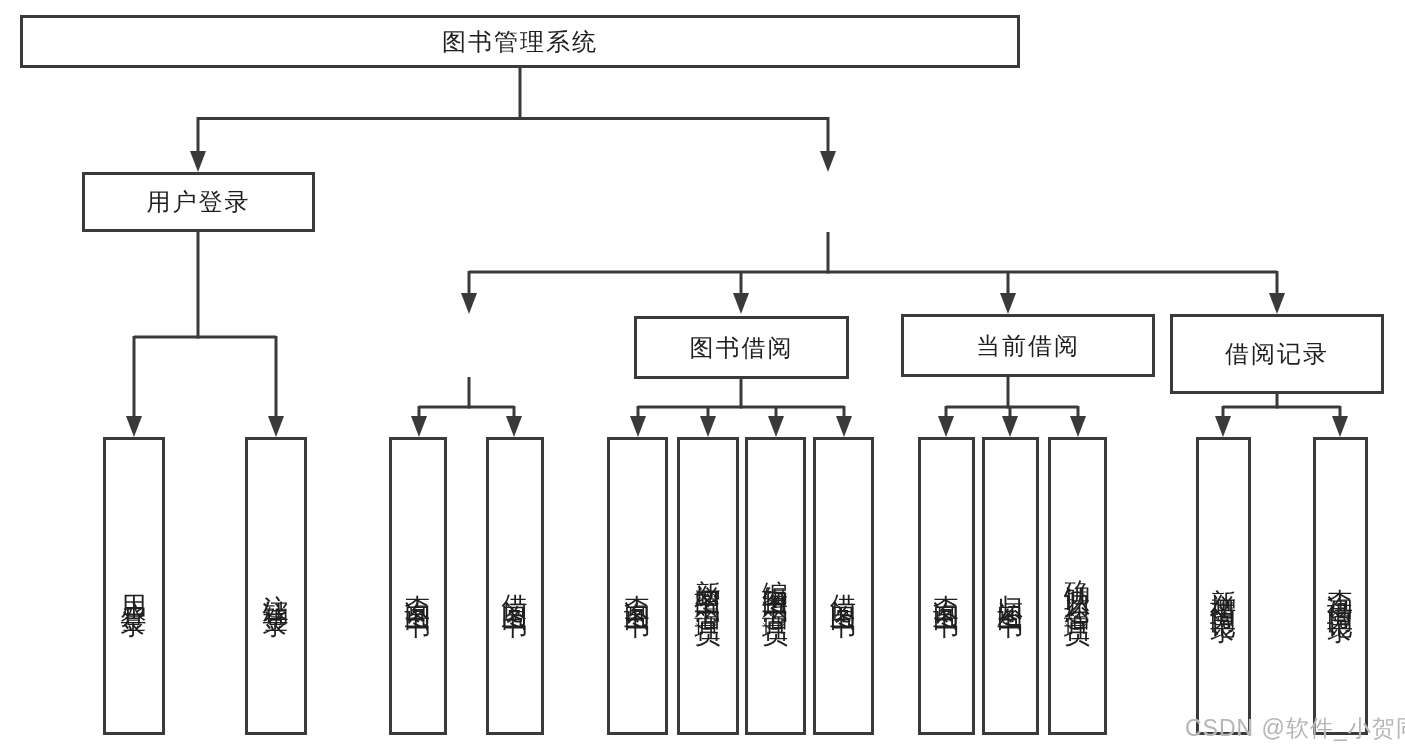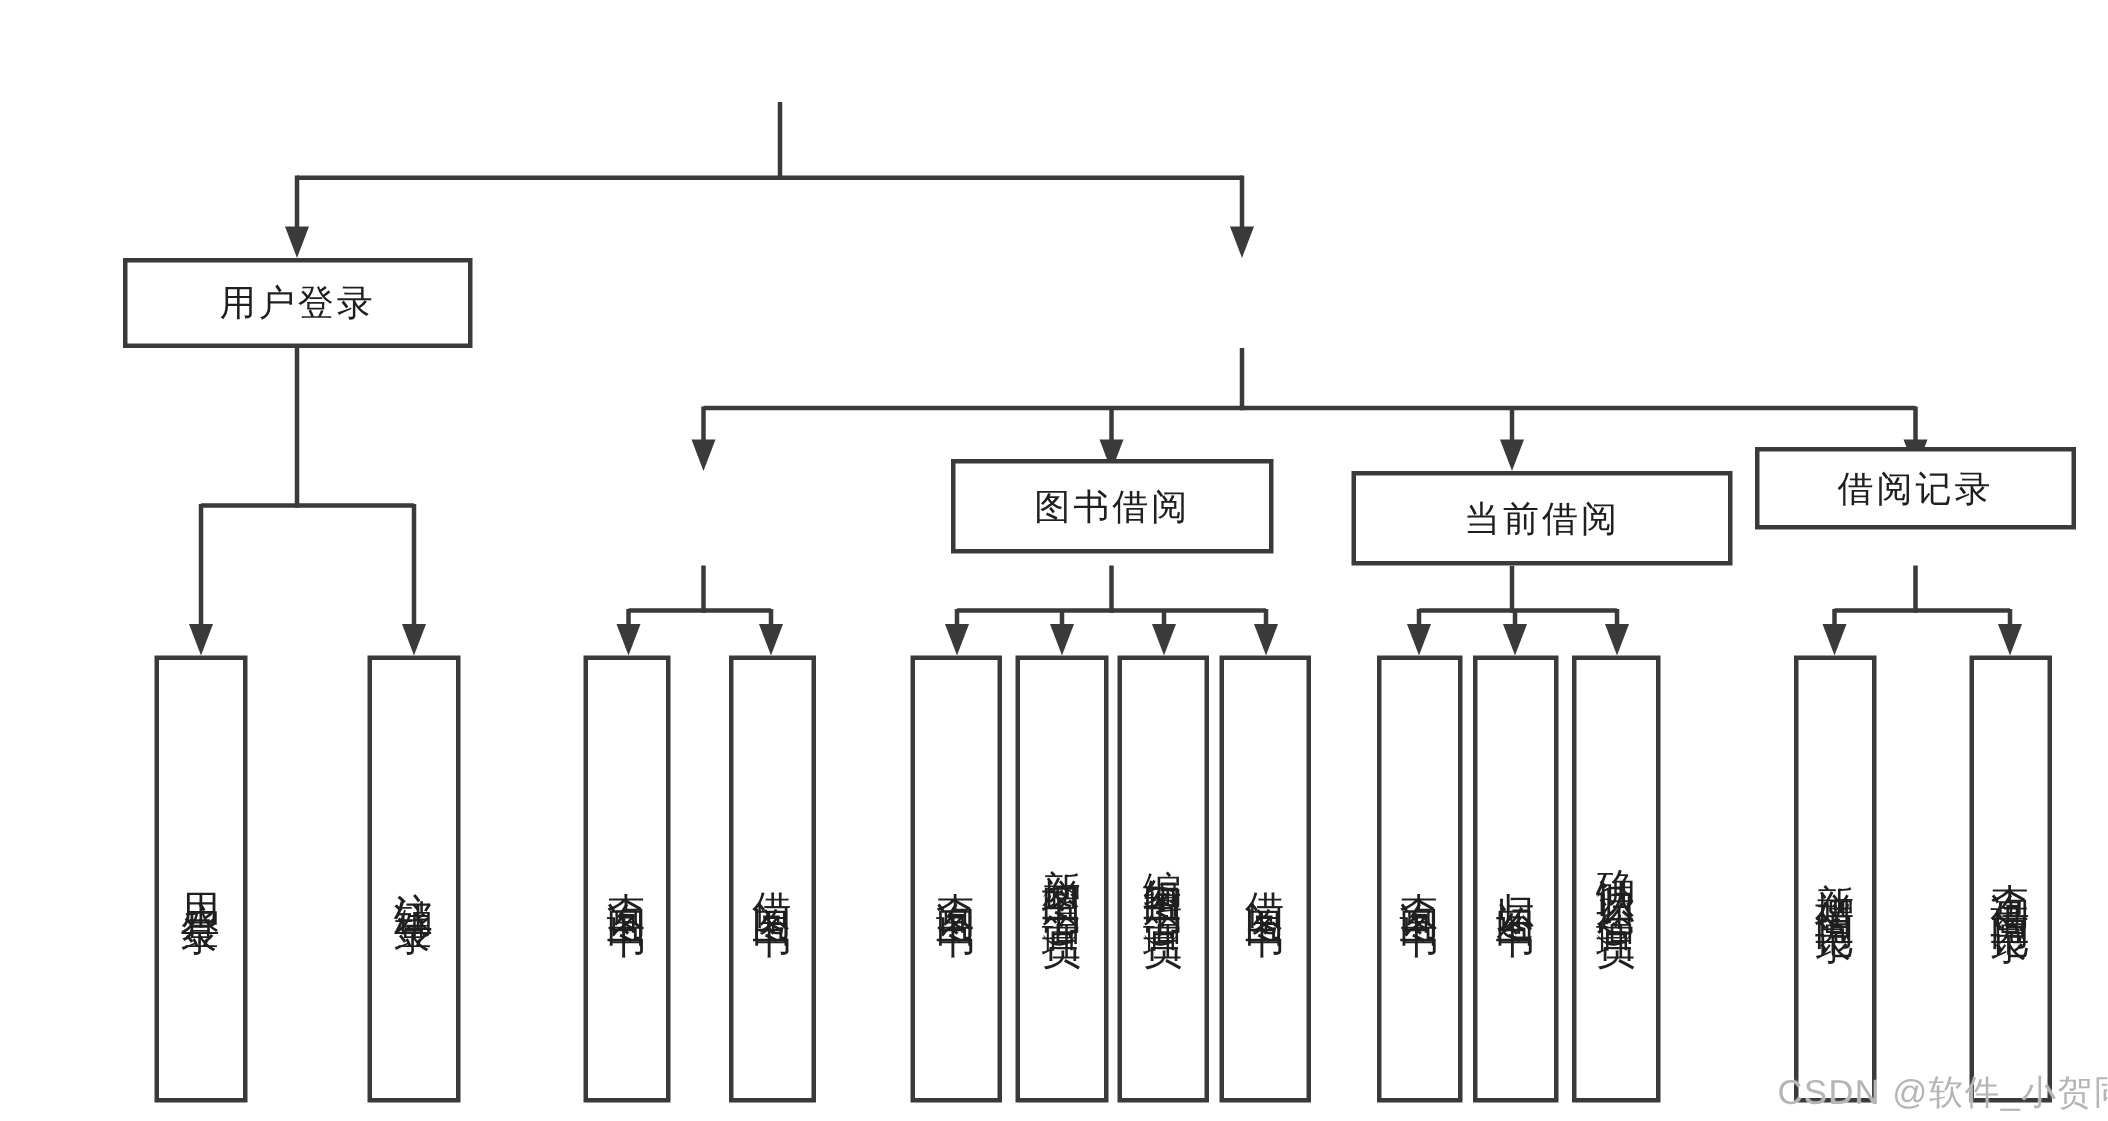--- a/index.html
+++ b/index.html
@@ -121,26 +121,27 @@
       <polygon points="768,416 784,416 776,437"></polygon>
       <polygon points="836,416 852,416 844,437"></polygon>
       <polygon points="938,416 954,416 946,437"></polygon>
       <polygon points="1002,416 1018,416 1010,437"></polygon>
       <polygon points="1070,416 1086,416 1078,437"></polygon>
       <polygon points="1215,416 1231,416 1223,437"></polygon>
       <polygon points="1332,416 1348,416 1340,437"></polygon>
     </g>
   </svg>
 
+  <div class="node h" style="left:20px;top:15px;width:1000px;height:53px">图书管理系统</div>
 
   <div class="node h" style="left:82px;top:172px;width:233px;height:60px">用户登录</div>
 
-  <div class="node h" style="left:634px;top:306px;width:215px;height:63px">图书借阅</div>
+  <div class="node h" style="left:634px;top:316px;width:215px;height:63px">图书借阅</div>
   <div class="node h" style="left:901px;top:314px;width:254px;height:63px">当前借阅</div>
-  <div class="node h" style="left:1170px;top:298px;width:214px;height:55px">借阅记录</div>
+  <div class="node h" style="left:1170px;top:314px;width:214px;height:80px">借阅记录</div>
 
   <div class="node v" style="left:103px;top:437px;width:62px;height:298px">用户登录</div>
   <div class="node v" style="left:245px;top:437px;width:62px;height:298px">注销登录</div>
 
   <div class="node v" style="left:389px;top:437px;width:58px;height:298px">查询图书</div>
   <div class="node v" style="left:486px;top:437px;width:58px;height:298px">借阅图书</div>
 
   <div class="node v" style="left:607px;top:437px;width:61px;height:298px">查询图书</div>
   <div class="node v" style="left:677px;top:437px;width:62px;height:298px">新增图书（管理员）</div>
   <div class="node v" style="left:745px;top:437px;width:61px;height:298px">编辑图书（管理员）</div>

